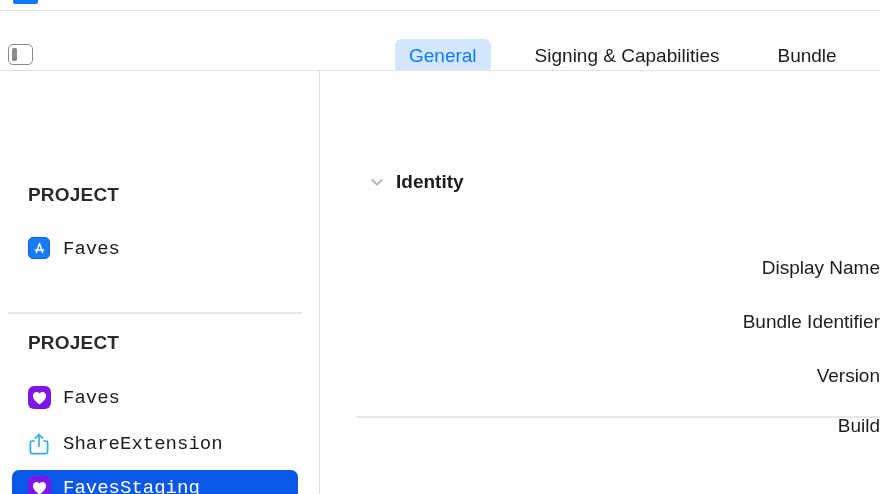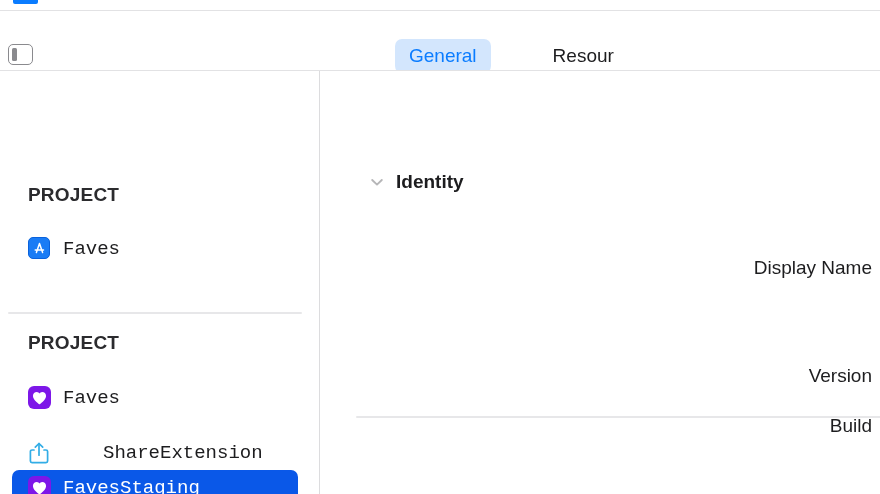--- a/index.html
+++ b/index.html
@@ -74,21 +74,21 @@
     width: 5px; height: 13px;
     background: #8a8a8e;
     border-radius: 1.5px;
   }
 
   .tabs {
     position: absolute;
     left: 395px; top: 28px;
     display: flex;
     align-items: center;
-    gap: 48px;
+    gap: 30px;
     white-space: nowrap;
   }
   .tab {
     font-size: 19px;
     color: #1d1d1f;
     padding: 5px 14px;
     border-radius: 7px;
     cursor: pointer;
     line-height: 1.25;
   }
@@ -149,21 +149,21 @@
     font-size: 19px;
     color: #1d1d1f;
     margin-left: 11px;
     white-space: nowrap;
     overflow: hidden;
   }
   .row.selected .label { color: #ffffff; }
 
   .row-p0 { top: 160px; }
   .row-t0 { top: 309px; }
-  .row-t1 { top: 364px; gap: 40px; }
+  .row-t1 { top: 355px; }
   .row-t2 { top: 399px; }
 
   
   .icon {
     flex: 0 0 auto;
     width: 24px; height: 24px;
     position: relative;
   }
 
   .icon-appstore {
@@ -221,21 +221,21 @@
   .section-title {
     font-size: 19px;
     font-weight: bold;
     color: #1d1d1f;
     white-space: nowrap;
   }
 
   .field-label {
     position: absolute;
     right: 0;
-    padding-right: 8px;
+    padding-right: 0px;
     font-size: 19px;
     color: #1d1d1f;
     text-align: right;
     white-space: nowrap;
   }
   .fl-0 { top: 186px; }
   .fl-1 { top: 240px; }
   .fl-2 { top: 294px; }
   .fl-3 { top: 344px; }
 
@@ -256,21 +256,22 @@
     <div class="tab-indicator"></div>
   </div>
   <div class="sliver-border"></div>
 
   <div class="toolbar">
 
     <div class="sidebar-toggle"></div>
 
     <div class="tabs">
       <div class="tab selected">General</div>
-      <div class="tab">Resour</div>
+      <div class="tab">Signing &amp; Capabilities</div>
+      <div class="tab">Bundle</div>
     </div>
   </div>
   <div class="toolbar-border"></div>
 
   <div class="sidebar">
 
     <div class="group-header project">PROJECT</div>
 
     <div class="row row-p0">
       <span class="icon">
@@ -331,20 +332,21 @@
     <div class="section-title-row identity">
       <span class="chevron">
         <svg width="18" height="18" viewBox="0 0 18 18" aria-hidden="true">
           <path d="M4.2 7 L9 11.6 L13.8 7" stroke="#b6b6b8" stroke-width="1.9" fill="none" stroke-linecap="round" stroke-linejoin="round"></path>
         </svg>
       </span>
       <span class="section-title">Identity</span>
     </div>
 
     <div class="field-label fl-0">Display Name</div>
+    <div class="field-label fl-1">Bundle Identifier</div>
     <div class="field-label fl-2">Version</div>
     <div class="field-label fl-3">Build</div>
 
     <div class="detail-rule"></div>
 
   </div>
 
 </div>
 
 </body></html>

